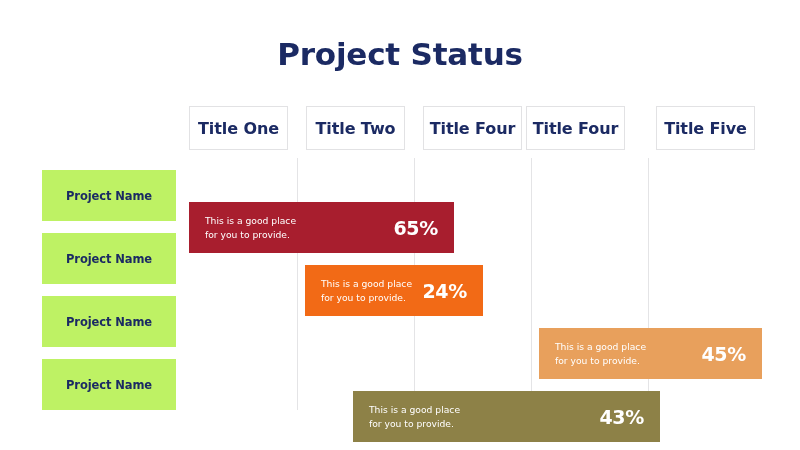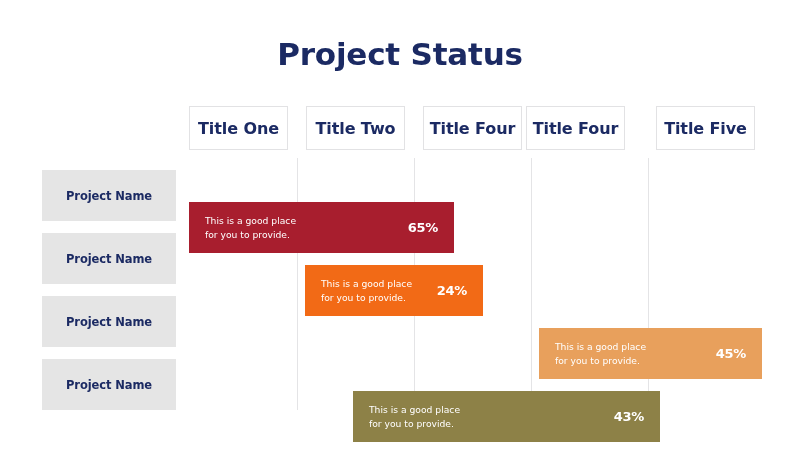--- a/index.html
+++ b/index.html
@@ -63,21 +63,21 @@
     width: 1px;
     background: #e4e4e6;
   }
 
   
   .row-label {
     position: absolute;
     left: 42px;
     width: 134px;
     height: 51px;
-    background: #e5e5e5;
+    background: #bef264;
     display: flex;
     align-items: center;
     justify-content: center;
     box-sizing: border-box;
   }
   .row-label span {
     font-size: 11.5px;
     font-weight: bold;
     color: #1b2a63;
     font-family: "DejaVu Sans", sans-serif;
@@ -98,21 +98,21 @@
   }
   .bar-desc {
     font-size: 9.2px;
     line-height: 1.45;
     color: #ffffff;
     font-family: "DejaVu Sans", sans-serif;
     white-space: pre-line;
   }
   .bar-pct {
     margin-left: auto;
-    font-size: 13px;
+    font-size: 19px;
     font-weight: bold;
     color: #ffffff;
     font-family: "DejaVu Sans", sans-serif;
     letter-spacing: -0.3px;
   }
 </style>
 </head>
 <body>
 
 <div id="slide">

